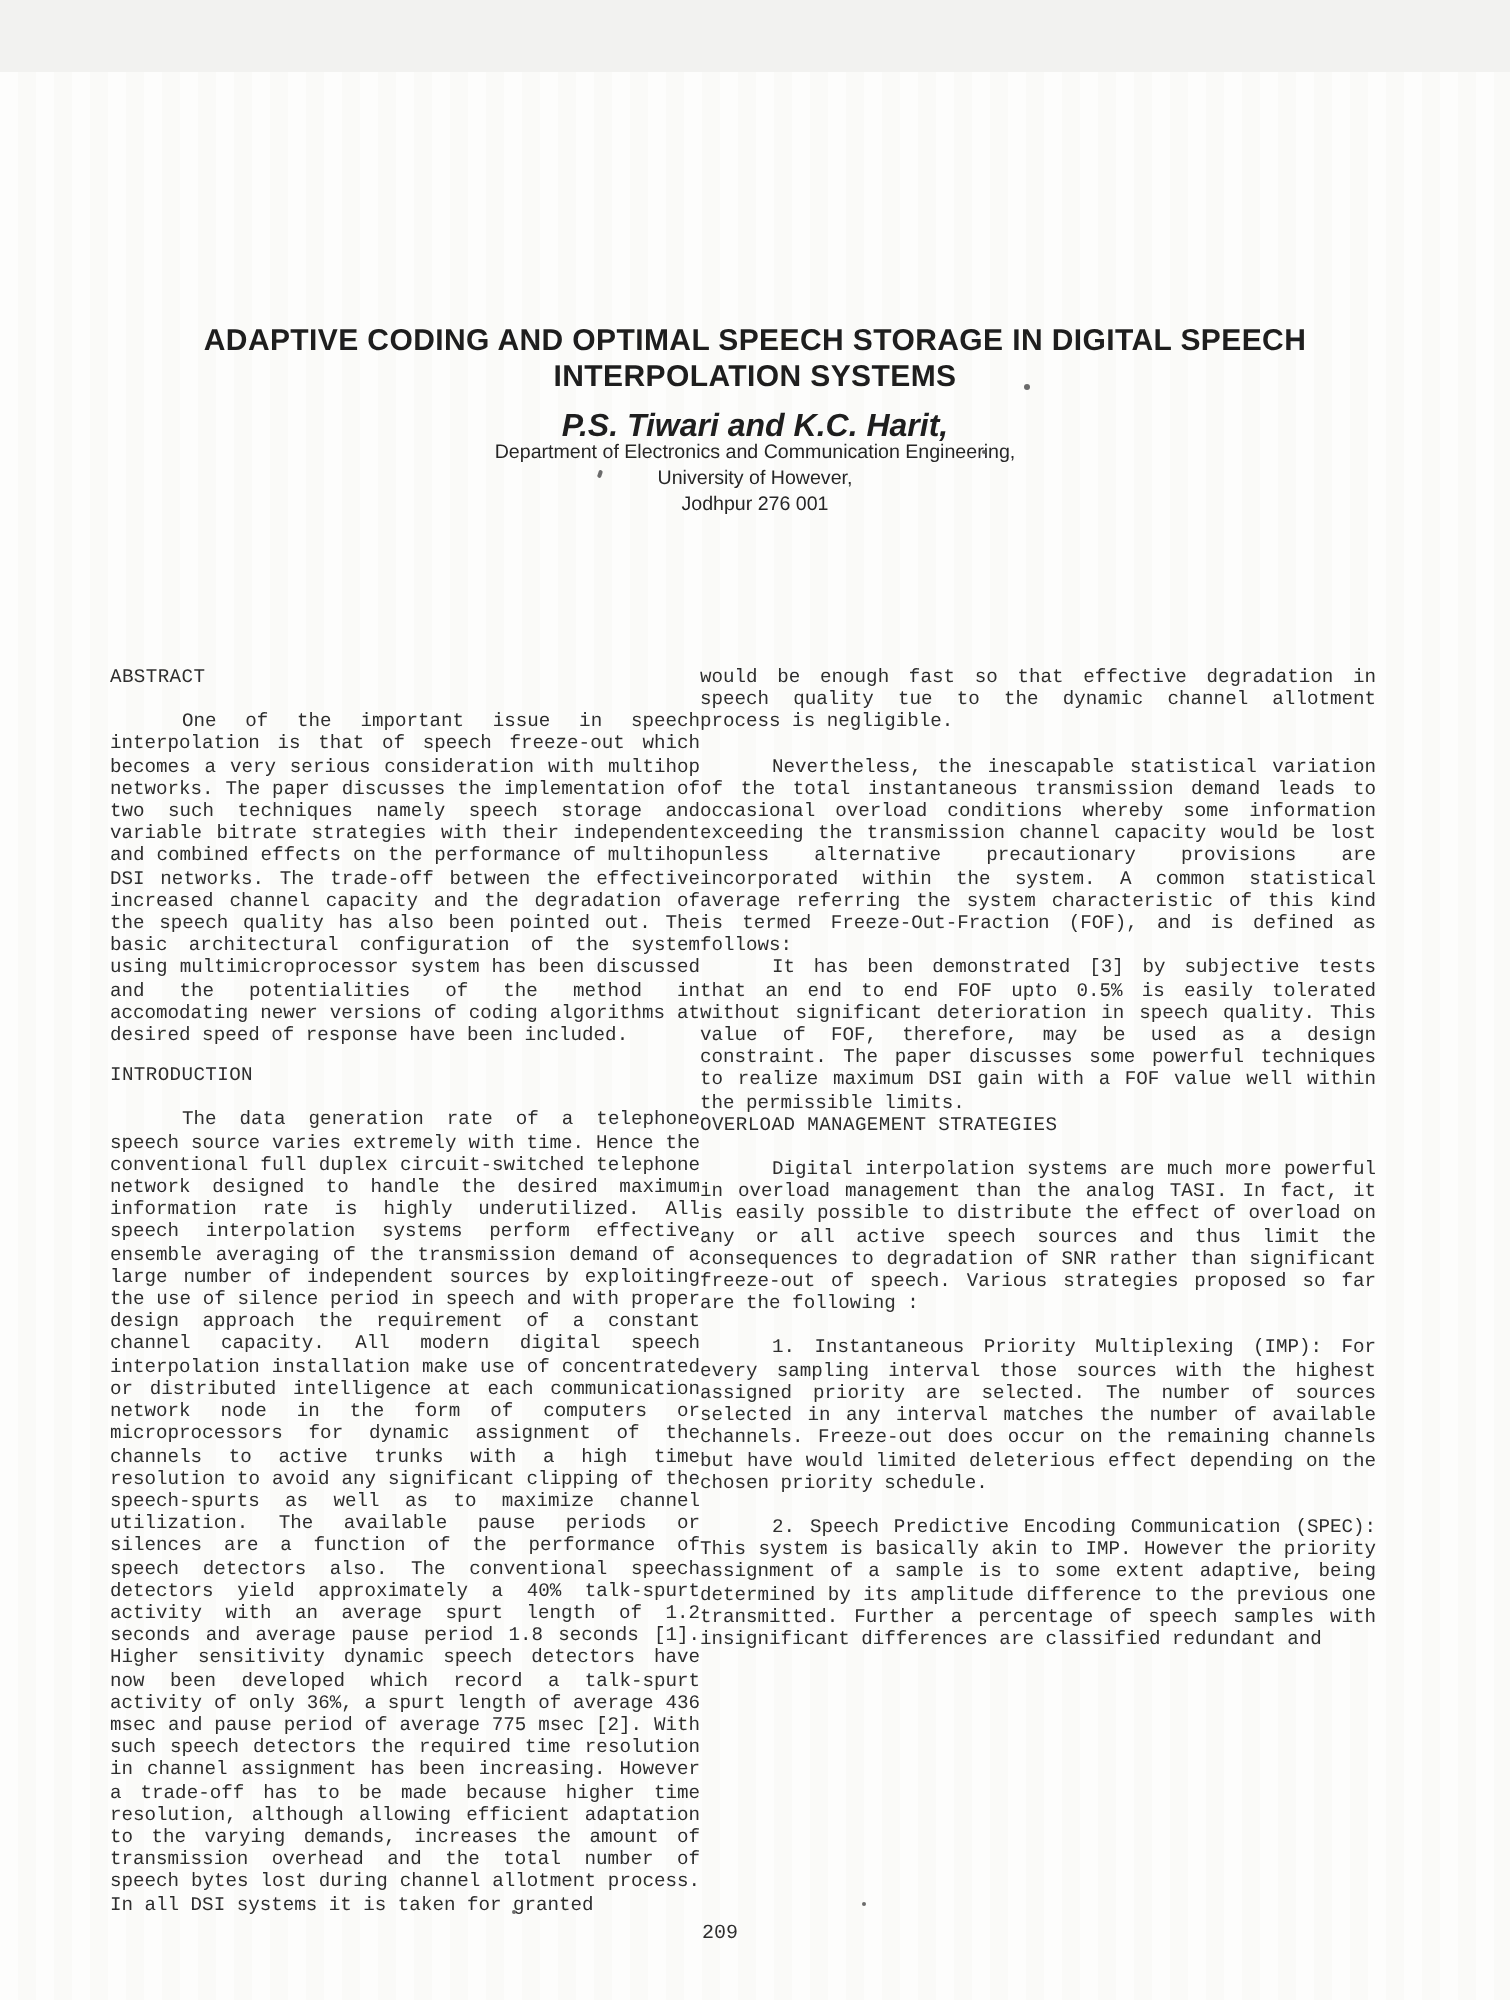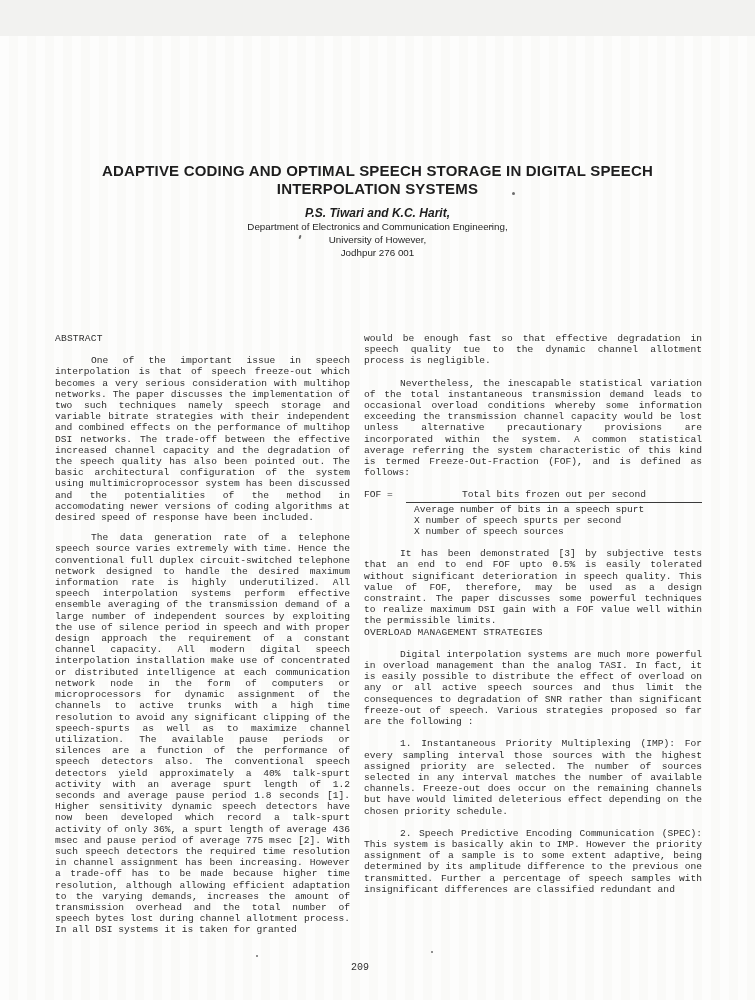--- a/index.html
+++ b/index.html
@@ -18,28 +18,28 @@
   .title-block{
     position:absolute;top:126px;left:55px;width:645px;
     text-align:center;color:#1e1e1e;
     font-family:"Liberation Sans", sans-serif;
   }
   .paper-title{
     margin:0;font-size:15px;line-height:17.5px;font-weight:bold;
     letter-spacing:.2px;white-space:pre-line;
   }
   .authors-line{
-    margin-top:10px;font-size:12px;line-height:13px;
+    margin-top:10px;font-size:16px;line-height:13px;
     font-weight:bold;font-style:italic;
   }
   .affil-line{font-size:9.8px;line-height:13px;color:#262626;}
   
   .columns{
     position:absolute;top:297px;left:55px;width:647px;
-    display:flex;gap:14px;
+    display:flex;
     font-family:"Liberation Mono", monospace;
     font-size:9.6px;line-height:11.2px;color:#2e2e2e;
   }
   .col-left{width:295px;flex:0 0 295px;}
   .col-right{width:338px;flex:0 0 338px;}
   .para{margin:0 0 11px;text-align:justify;font-family:Liberation Mono, monospace;}
   .para.indent{text-indent:36px;}
   .heading{margin:0 0 11px;font-weight:normal;letter-spacing:.2px;}
   .heading.tight{margin:0 0 11px;}
   .abstract-para{margin-bottom:9px;}
@@ -79,36 +79,28 @@
     <div class="affil-line">Department of Electronics and Communication Engineering,</div>
     <div class="affil-line">University of However,</div>
     <div class="affil-line">Jodhpur 276 001</div>
   </header>
 
   <div class="columns">
 
     <div class="col-left">
       <div class="heading">ABSTRACT</div>
       <p class="para indent abstract-para">One of the important issue in speech interpolation is that of speech freeze-out which becomes a very serious consideration with multihop networks. The paper discusses the implementation of two such techniques namely speech storage and variable bitrate strategies with their independent and combined effects on the performance of multihop DSI networks. The trade-off between the effective increased channel capacity and the degradation of the speech quality has also been pointed out. The basic architectural configuration of the system using multimicroprocessor system has been discussed and the potentialities of the method in accomodating newer versions of coding algorithms at desired speed of response have been included.</p>
+      <div class="heading">INTRODUCTION</div>
       <p class="para indent no-bottom-gap">The data generation rate of a telephone speech source varies extremely with time. Hence the conventional full duplex circuit-switched telephone network designed to handle the desired maximum information rate is highly underutilized. All speech interpolation systems perform effective ensemble averaging of the transmission demand of a large number of independent sources by exploiting the use of silence period in speech and with proper design approach the requirement of a constant channel capacity. All modern digital speech interpolation installation make use of concentrated or distributed intelligence at each communication network node in the form of computers or microprocessors for dynamic assignment of the channels to active trunks with a high time resolution to avoid any significant clipping of the speech-spurts as well as to maximize channel utilization. The available pause periods or silences are a function of the performance of speech detectors also. The conventional speech detectors yield approximately a 40% talk-spurt activity with an average spurt length of 1.2 seconds and average pause period 1.8 seconds [1]. Higher sensitivity dynamic speech detectors have now been developed which record a talk-spurt activity of only 36%, a spurt length of average 436 msec and pause period of average 775 msec [2]. With such speech detectors the required time resolution in channel assignment has been increasing. However a trade-off has to be made because higher time resolution, although allowing efficient adaptation to the varying demands, increases the amount of transmission overhead and the total number of speech bytes lost during channel allotment process. In all DSI systems it is taken for granted</p>
     </div>
 
     <div class="col-right">
       <p class="para">would be enough fast so that effective degradation in speech quality tue to the dynamic channel allotment process is negligible.</p>
       <p class="para indent no-bottom-gap">Nevertheless, the inescapable statistical variation of the total instantaneous transmission demand leads to occasional overload conditions whereby some information exceeding the transmission channel capacity would be lost unless alternative precautionary provisions are incorporated within the system. A common statistical average referring the system characteristic of this kind is termed Freeze-Out-Fraction (FOF), and is defined as follows:</p>
 
-      <div class="formula">
-        <span class="fof-lhs">FOF =</span>
-        <span class="fraction">
-          <span class="numerator">Total bits frozen out per second</span>
-          <span class="den">Average number of bits in a speech spurt</span>
-          <span class="den">X number of speech spurts per second</span>
-          <span class="den">X number of speech sources</span>
-        </span>
-      </div>
 
       <p class="para indent no-bottom-gap">It has been demonstrated [3] by subjective tests that an end to end FOF upto 0.5% is easily tolerated without significant deterioration in speech quality. This value of FOF, therefore, may be used as a design constraint. The paper discusses some powerful techniques to realize maximum DSI gain with a FOF value well within the permissible limits.</p>
       <div class="heading tight">OVERLOAD MANAGEMENT STRATEGIES</div>
       <p class="para indent">Digital interpolation systems are much more powerful in overload management than the analog TASI. In fact, it is easily possible to distribute the effect of overload on any or all active speech sources and thus limit the consequences to degradation of SNR rather than significant freeze-out of speech. Various strategies proposed so far are the following :</p>
       <p class="para indent">1. Instantaneous Priority Multiplexing (IMP): For every sampling interval those sources with the highest assigned priority are selected. The number of sources selected in any interval matches the number of available channels. Freeze-out does occur on the remaining channels but have would limited deleterious effect depending on the chosen priority schedule.</p>
       <p class="para indent no-bottom-gap">2. Speech Predictive Encoding Communication (SPEC): This system is basically akin to IMP. However the priority assignment of a sample is to some extent adaptive, being determined by its amplitude difference to the previous one transmitted. Further a percentage of speech samples with insignificant differences are classified redundant and</p>
     </div>
 
   </div>
 

